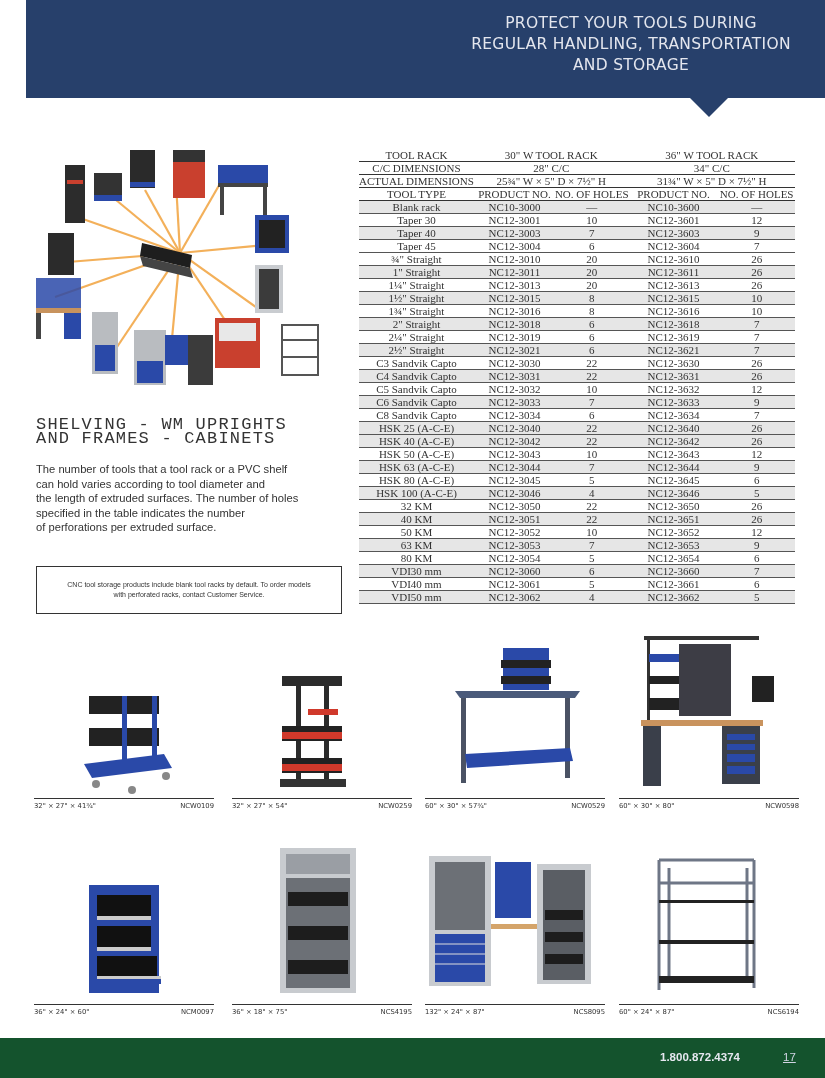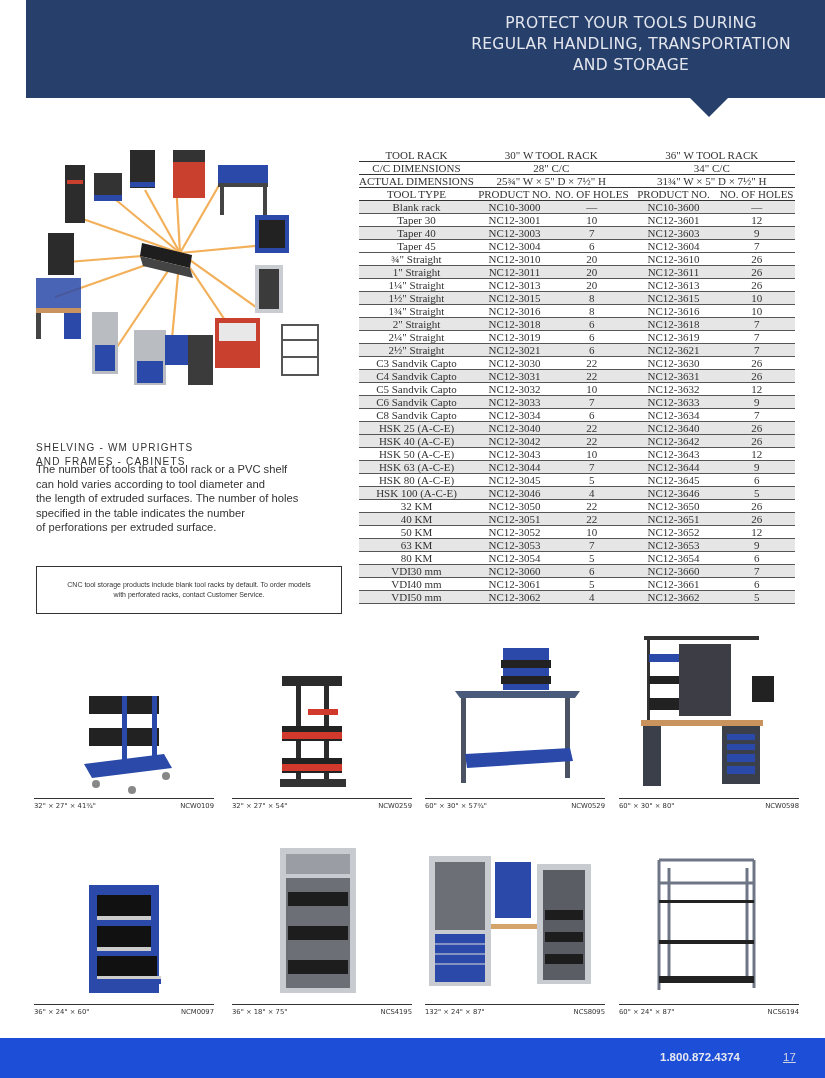--- a/index.html
+++ b/index.html
@@ -22,22 +22,22 @@
     border-left: 19px solid transparent; border-right: 19px solid transparent;
     border-top: 19px solid #27406b;
   }
 
   
   .hero { position: absolute; left: 30px; top: 135px; width: 300px; height: 250px; }
   .hero svg { width: 100%; height: 100%; }
 
   
   .section-title {
-    position: absolute; left: 36px; top: 441px; width: 300px;
-    font-family: Liberation Sans, sans-serif; font-size: 10px; line-height: 14px;
+    position: absolute; left: 36px; top: 418px; width: 300px;
+    font-family: Liberation Mono, monospace; font-size: 17px; line-height: 14px;
     letter-spacing: 1.2px; color: #333;
   }
   .body-text {
     position: absolute; left: 36px; top: 462px; width: 300px;
     font-size: 11.2px; line-height: 14.6px; color: #333;
   }
   .note-box {
     position: absolute; left: 36px; top: 566px; width: 306px; height: 48px;
     border: 1.3px solid #333; display: flex; align-items: center; justify-content: center;
     text-align: center; padding: 6px 10px; font-size: 7px; line-height: 10px; color: #333;
@@ -65,21 +65,21 @@
   .product .pic { position: absolute; left: 0; top: 0; width: 180px; height: 160px; }
   .product .pic svg { width: 100%; height: 100%; }
   .product .caption {
     position: absolute; left: 0; width: 180px; border-top: 1.4px solid #333;
     display: flex; justify-content: space-between; font-size: 6.8px; padding-top: 3px; color: #333;
     font-family: "DejaVu Sans", sans-serif;
   }
 
   
   .footer {
-    position: absolute; left: 0; top: 1038px; width: 825px; height: 40px; background: #1d4ed8;
+    position: absolute; left: 0; top: 1038px; width: 825px; height: 40px; background: #14532d;
   }
   .footer .phone {
     position: absolute; left: 660px; top: 13px; color: #e6e8f0; font-weight: bold; font-size: 11.5px;
     font-family: "Liberation Sans", sans-serif;
   }
   .footer .page {
     position: absolute; left: 783px; top: 13px; color: #d0d4e2; font-size: 11.5px;
     font-family: "Liberation Sans", sans-serif;
     text-decoration: underline;
   }

